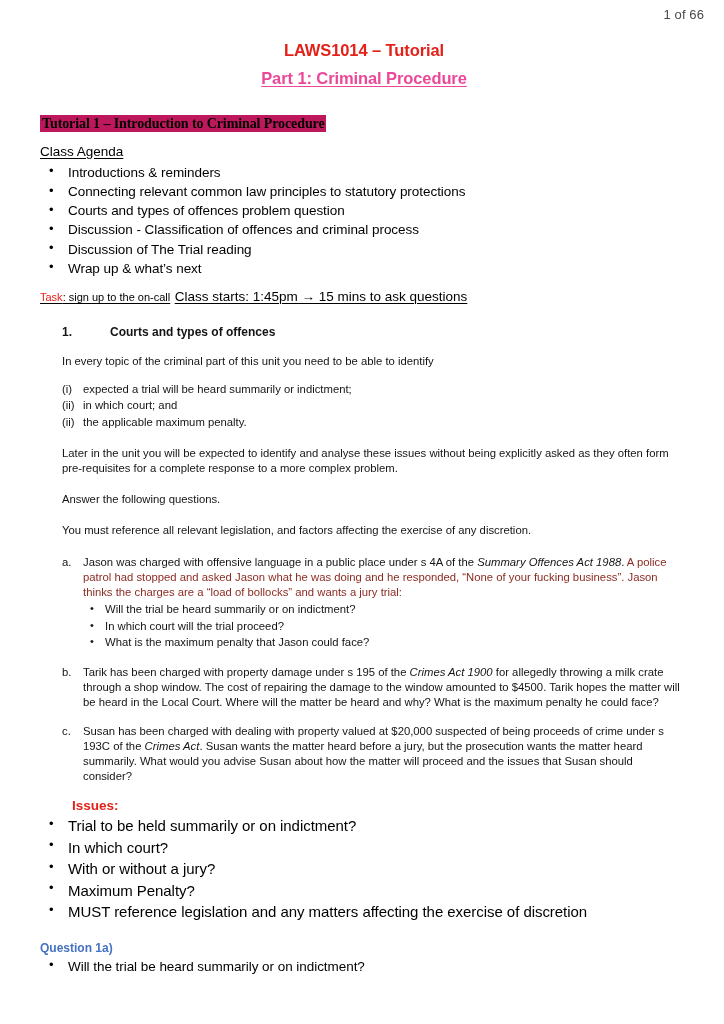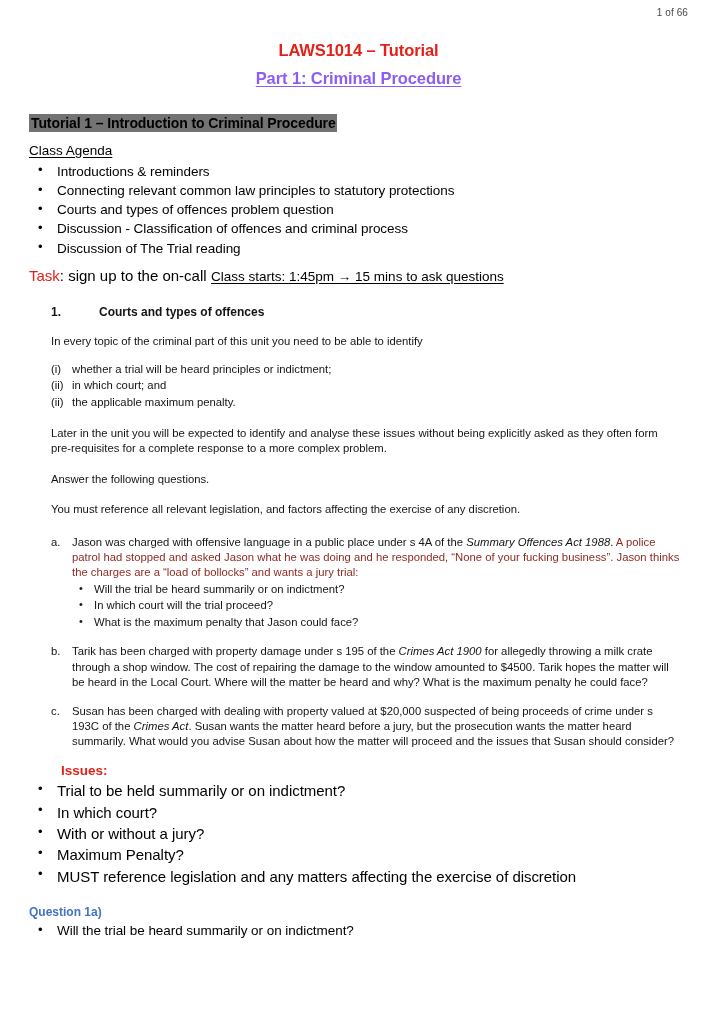--- a/index.html
+++ b/index.html
@@ -21,69 +21,70 @@
     position: absolute;
     inset: 0;
     background: #ffffff;
     padding: 0;
   }
 
   
   .page-header {
     position: absolute;
     top: 7px;
-    right: 36px;
-    font-size: 10px;
+    right: 20px;
+    font-size: 13px;
     color: #4a4a4a;
     letter-spacing: 0.1px;
   }
 
   
   .content {
     position: absolute;
-    left: 29px;
+    left: 40px;
     right: 36px;
     top: 38px;
   }
 
   
   .doc-title {
     text-align: center;
     color: #E32119;
     font-weight: bold;
     font-size: 16.5px;
     letter-spacing: -0.1px;
     margin: 0 0 1px 0;
     line-height: 1.55;
   }
   .doc-subtitle {
     text-align: center;
-    color: #8b5cf6;
+    color: #ec4899;
     font-weight: bold;
     font-size: 16.5px;
     text-decoration: underline;
     text-underline-offset: 2px;
     letter-spacing: -0.1px;
     margin: 0;
     line-height: 1.6;
   }
 
   
   .tutorial-heading {
     margin-top: 24px;
     font-weight: bold;
     font-size: 14px;
     color: #000000;
     letter-spacing: -0.1px;
     display: block;
   }
   .tutorial-heading span.hl {
-    background: #737373;
+    background: #be185d;
     padding: 1px 1px 1px 2px;
     box-decoration-break: clone;
+    font-family: Liberation Serif, serif;
   }
 
   
   .agenda-label {
     margin-top: 12px;
     font-size: 13.5px;
     text-decoration: underline;
     text-underline-offset: 2px;
     display: inline-block;
   }
@@ -101,21 +102,22 @@
   }
   ul.agenda li::before {
     content: "\2022";
     position: absolute;
     left: 9px;
     top: -0.5px;
     font-size: 13px;
   }
 
   .task-line {
-    font-size: 15px;
+    font-size: 11px;
+    text-decoration: underline;
     text-underline-offset: 2px;
     display: inline-block;
   }
   .task-line .task-word { color: #E32119; }
 
   .class-starts {
     margin-top: 11px;
     font-size: 13.5px;
     text-decoration: underline;
     text-underline-offset: 2px;
@@ -262,40 +264,41 @@
     <div class="tutorial-heading"><span class="hl">Tutorial 1 – Introduction to Criminal Procedure</span></div>
 
     <div class="agenda-label">Class Agenda</div>
 
     <ul class="agenda">
       <li>Introductions &amp; reminders</li>
       <li>Connecting relevant common law principles to statutory protections</li>
       <li>Courts and types of offences problem question</li>
       <li>Discussion - Classification of offences and criminal process</li>
       <li>Discussion of The Trial reading</li>
+      <li>Wrap up &amp; what’s next</li>
     </ul>
 
     <div class="task-line"><span class="task-word">Task</span><span>: sign up to the on-call</span></div>
 
     <div class="class-starts">Class starts: 1:45pm → 15 mins to ask questions</div>
 
     
     <div class="pq">
 
       <div class="pq-heading">
         <span class="num">1.</span>
         <span>Courts and types of offences</span>
       </div>
 
       <div class="pq-intro">In every topic of the criminal part of this unit you need to be able to identify</div>
 
       <ul class="roman">
         <li>
           <span class="rn">(i)</span>
-          <span>whether a trial will be heard principles or indictment;</span>
+          <span>expected a trial will be heard summarily or indictment;</span>
         </li>
         <li>
           <span class="rn">(ii)</span>
           <span>in which court; and</span>
         </li>
         <li>
           <span class="rn">(ii)</span>
           <span>the applicable maximum penalty.</span>
         </li>
       </ul>

